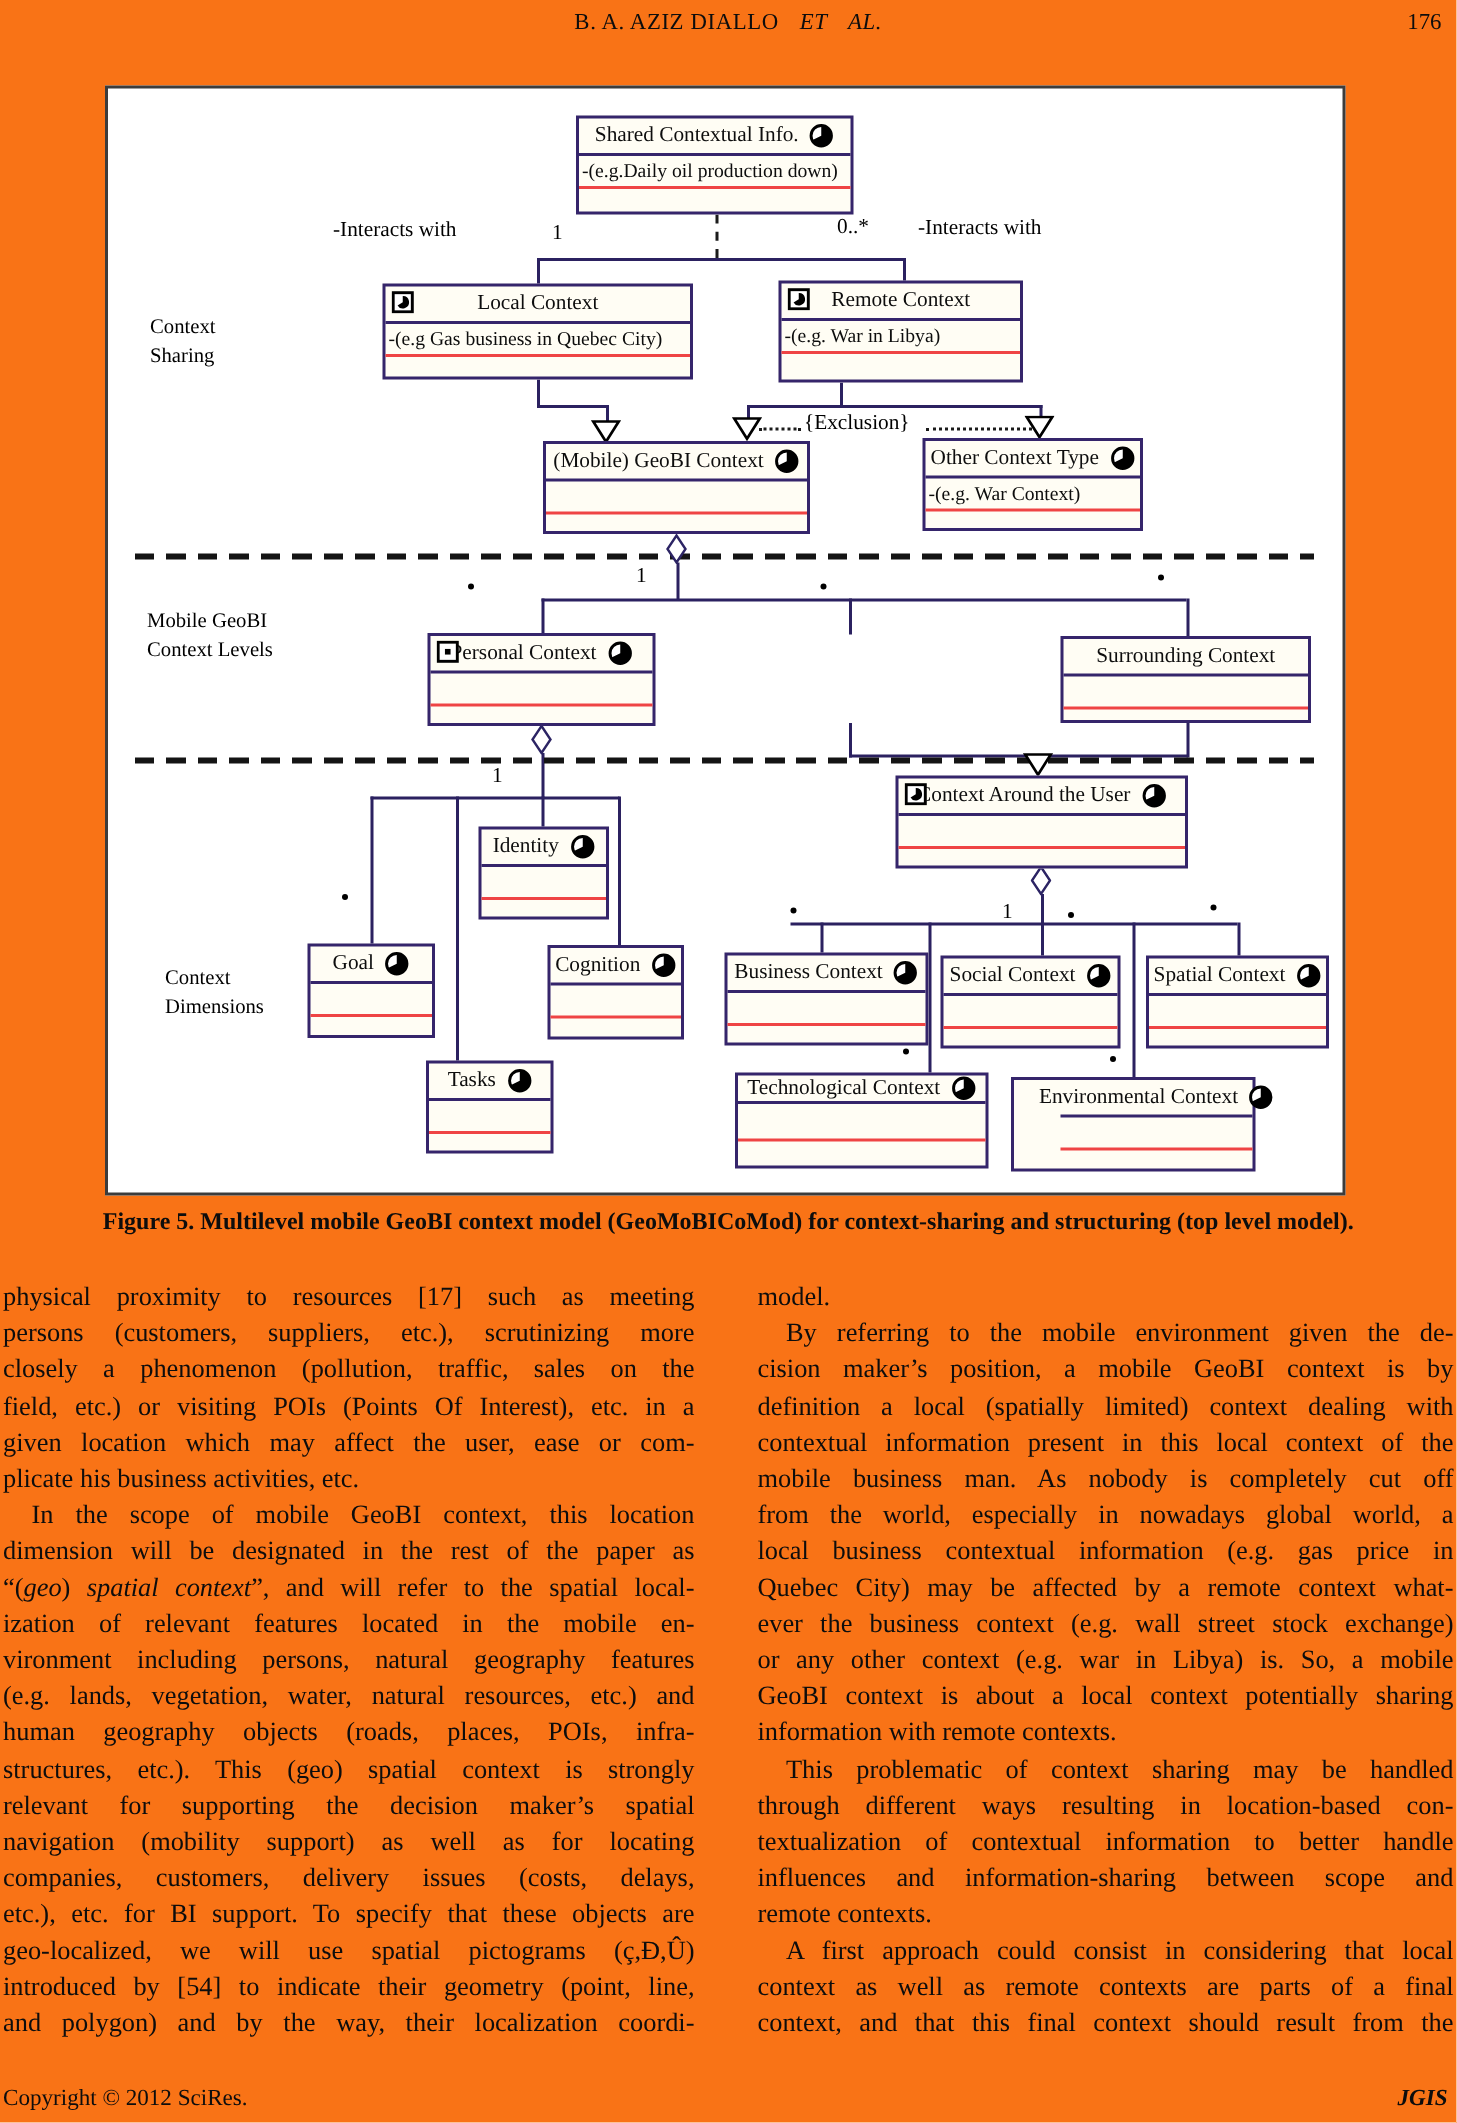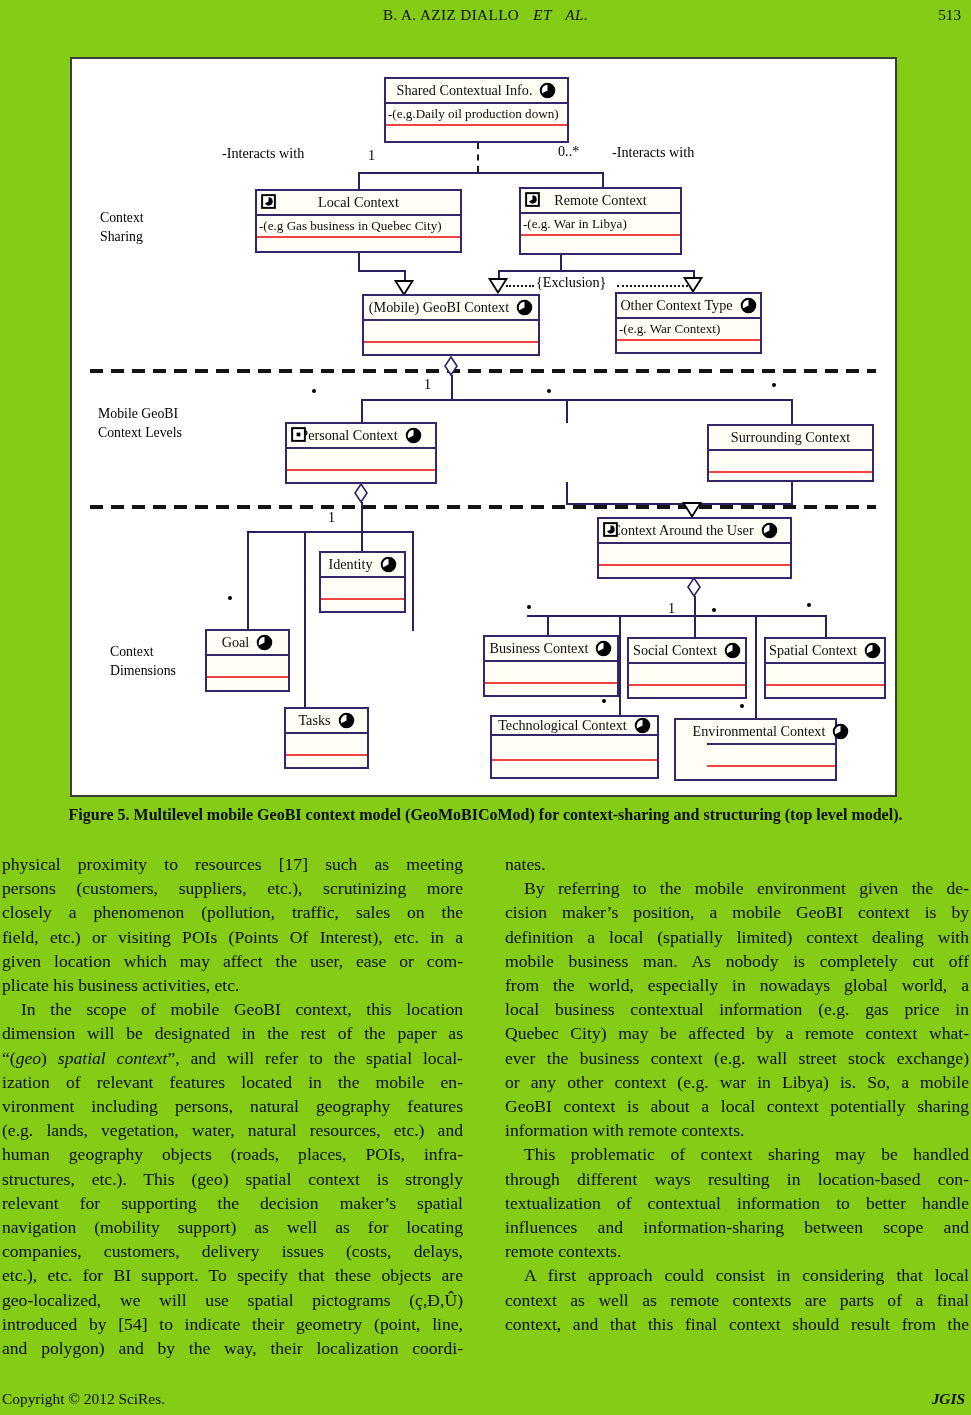--- a/index.html
+++ b/index.html
@@ -1,16 +1,16 @@
 <!DOCTYPE html>
 <html><head>
 <meta charset="utf-8">
 <style>
   html,body{margin:0;padding:0;background:#ffffff;}
-  .page{position:relative;width:971px;height:1415px;background:#84cc16;overflow:hidden;
+  .page{position:relative;width:971px;height:1415px;background:#f97316;overflow:hidden;
         font-family:"Liberation Serif",serif;color:#0d0d0d;}
   
   .hdr-center{position:absolute;top:6px;left:0;width:100%;text-align:center;
               font-size:15.2px;letter-spacing:.4px;}
   .hdr-center .etal{font-style:italic;margin-left:14px;word-spacing:10px;}
   .page-num{position:absolute;top:6px;right:10px;font-size:15.2px;}
   
   .figure-frame{position:absolute;left:70px;top:57px;width:823px;height:736px;
                 border:2.5px solid #3c3c3c;background:#fff;}
   .diagram-canvas{position:absolute;left:0;top:0;width:100%;height:100%;}
@@ -49,21 +49,21 @@
           justify-content:space-between;font-size:15.4px;}
   .journal{font-weight:bold;font-style:italic;}
 </style>
 </head>
 <body>
 
 <div class="page">
   <div class="hdr-center">
     <span>B. A. AZIZ DIALLO</span><span class="etal">ET AL.</span>
   </div>
-  <div class="page-num">513</div>
+  <div class="page-num">176</div>
 
   <div class="figure-frame">
     <div class="diagram-canvas">
         <div class="ln dash v" style="left: 405px; top: 84px; height: 29px;"></div>
         <div class="ln solid h" style="left: 286px; top: 113px; width: 244px;"></div>
         <div class="ln solid v" style="left: 286px; top: 113px; height: 18px;"></div>
         <div class="ln solid v" style="left: 530px; top: 113px; height: 16px;"></div>
         <div class="ln solid v" style="left: 286px; top: 194px; height: 19px;"></div>
         <div class="ln solid h" style="left: 286px; top: 211px; width: 48px;"></div>
         <div class="ln solid v" style="left: 332px; top: 211px; height: 11px;"></div>
@@ -256,20 +256,33 @@
             <div class="righticon">
               <svg width="17" height="17" viewBox="0 0 20 20">
                 <circle cx="10" cy="10" r="8" fill="#fff" stroke="#000" stroke-width="2.3"></circle>
                 <path d="M10 10 L10 2 A8 8 0 1 1 3.2 13.4 Z" fill="#000"></path>
               </svg>
             </div>
           </div>
           <div class="bx-attr"></div>
           <div class="bx-empty"></div>
         </div>
+        <div class="uml-box" style="left: 293px; top: 571px; width: 91px; height: 63px;">
+          <div class="bx-title">
+            <div class="bx-label">Cognition</div>
+            <div class="righticon">
+              <svg width="17" height="17" viewBox="0 0 20 20">
+                <circle cx="10" cy="10" r="8" fill="#fff" stroke="#000" stroke-width="2.3"></circle>
+                <path d="M10 10 L10 2 A8 8 0 1 1 3.2 13.4 Z" fill="#000"></path>
+              </svg>
+            </div>
+          </div>
+          <div class="bx-attr"></div>
+          <div class="bx-empty"></div>
+        </div>
         <div class="uml-box" style="left: 188px; top: 648px; width: 85px; height: 62px; margin-left: 24px;">
           <div class="bx-title">
             <div class="bx-label">Tasks</div>
             <div class="righticon">
               <svg width="17" height="17" viewBox="0 0 20 20">
                 <circle cx="10" cy="10" r="8" fill="#fff" stroke="#000" stroke-width="2.3"></circle>
                 <path d="M10 10 L10 2 A8 8 0 1 1 3.2 13.4 Z" fill="#000"></path>
               </svg>
             </div>
           </div>
@@ -377,24 +390,25 @@
       <div class="tl">structures, etc.). This (geo) spatial context is strongly</div>
       <div class="tl">relevant for supporting the decision maker’s spatial</div>
       <div class="tl">navigation (mobility support) as well as for locating</div>
       <div class="tl">companies, customers, delivery issues (costs, delays,</div>
       <div class="tl">etc.), etc. for BI support. To specify that these objects are</div>
       <div class="tl">geo-localized, we will use spatial pictograms (ç,Đ,Û)</div>
       <div class="tl">introduced by [54] to indicate their geometry (point, line,</div>
       <div class="tl">and polygon) and by the way, their localization coordi-</div>
     </div>
   <div class="col col-right">
-      <div class="tl tl-last">nates.</div>
+      <div class="tl tl-last">model.</div>
       <div class="tl tl-indent">By referring to the mobile environment given the de-</div>
       <div class="tl">cision maker’s position, a mobile GeoBI context is by</div>
       <div class="tl">definition a local (spatially limited) context dealing with</div>
+      <div class="tl">contextual information present in this local context of the</div>
       <div class="tl">mobile business man. As nobody is completely cut off</div>
       <div class="tl">from the world, especially in nowadays global world, a</div>
       <div class="tl">local business contextual information (e.g. gas price in</div>
       <div class="tl">Quebec City) may be affected by a remote context what-</div>
       <div class="tl">ever the business context (e.g. wall street stock exchange)</div>
       <div class="tl">or any other context (e.g. war in Libya) is. So, a mobile</div>
       <div class="tl">GeoBI context is about a local context potentially sharing</div>
       <div class="tl tl-last">information with remote contexts.</div>
       <div class="tl tl-indent">This problematic of context sharing may be handled</div>
       <div class="tl">through different ways resulting in location-based con-</div>

